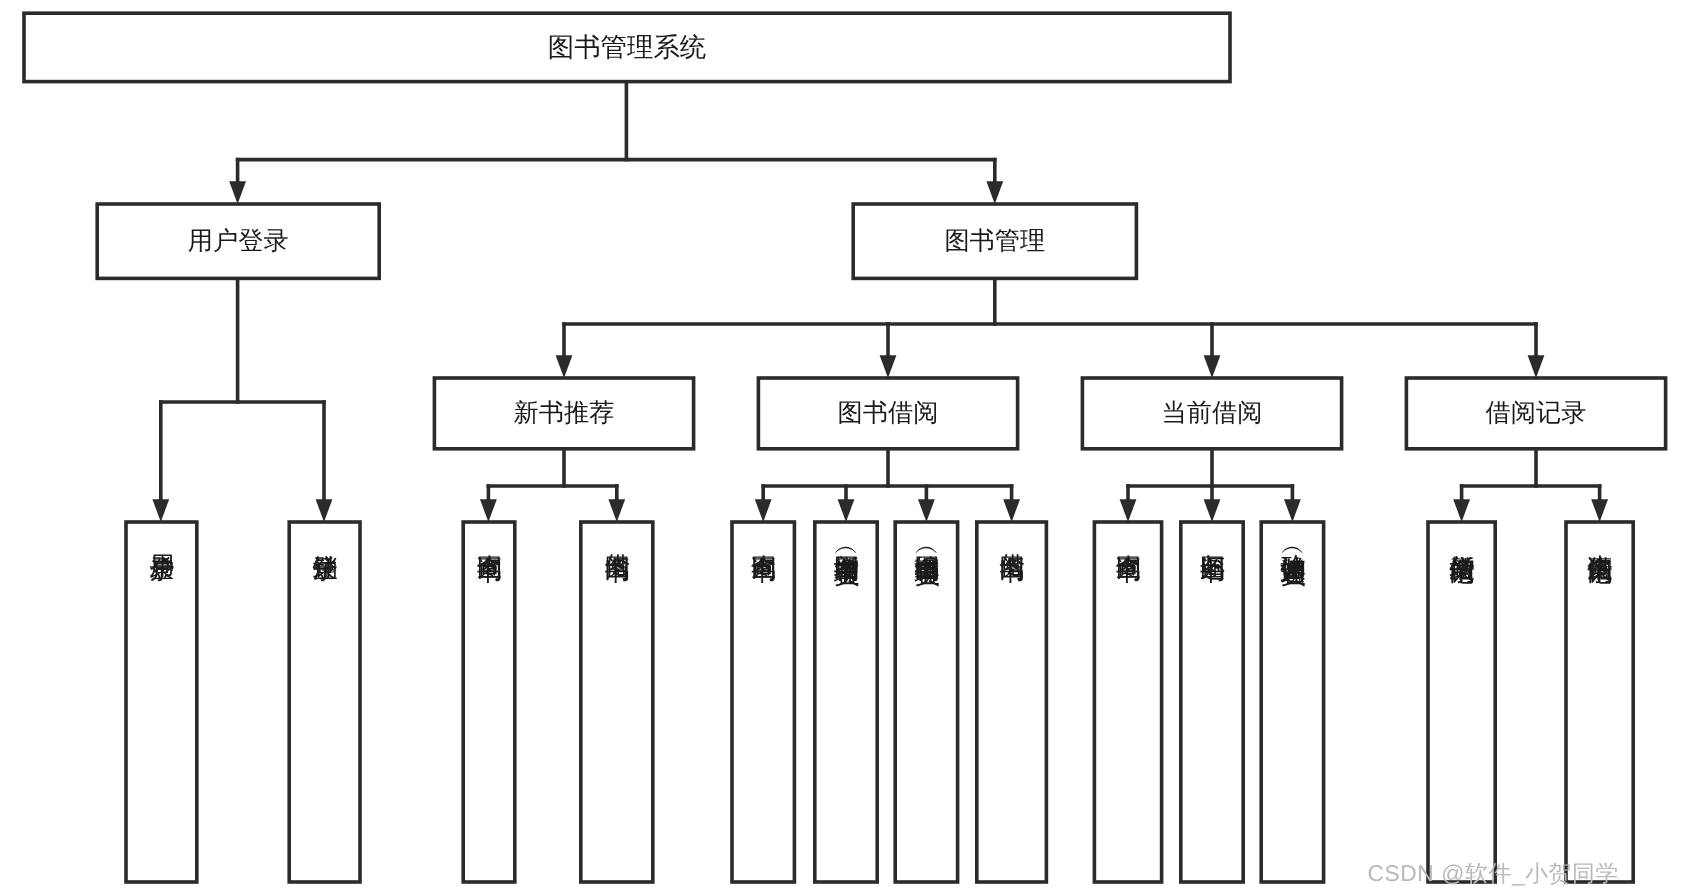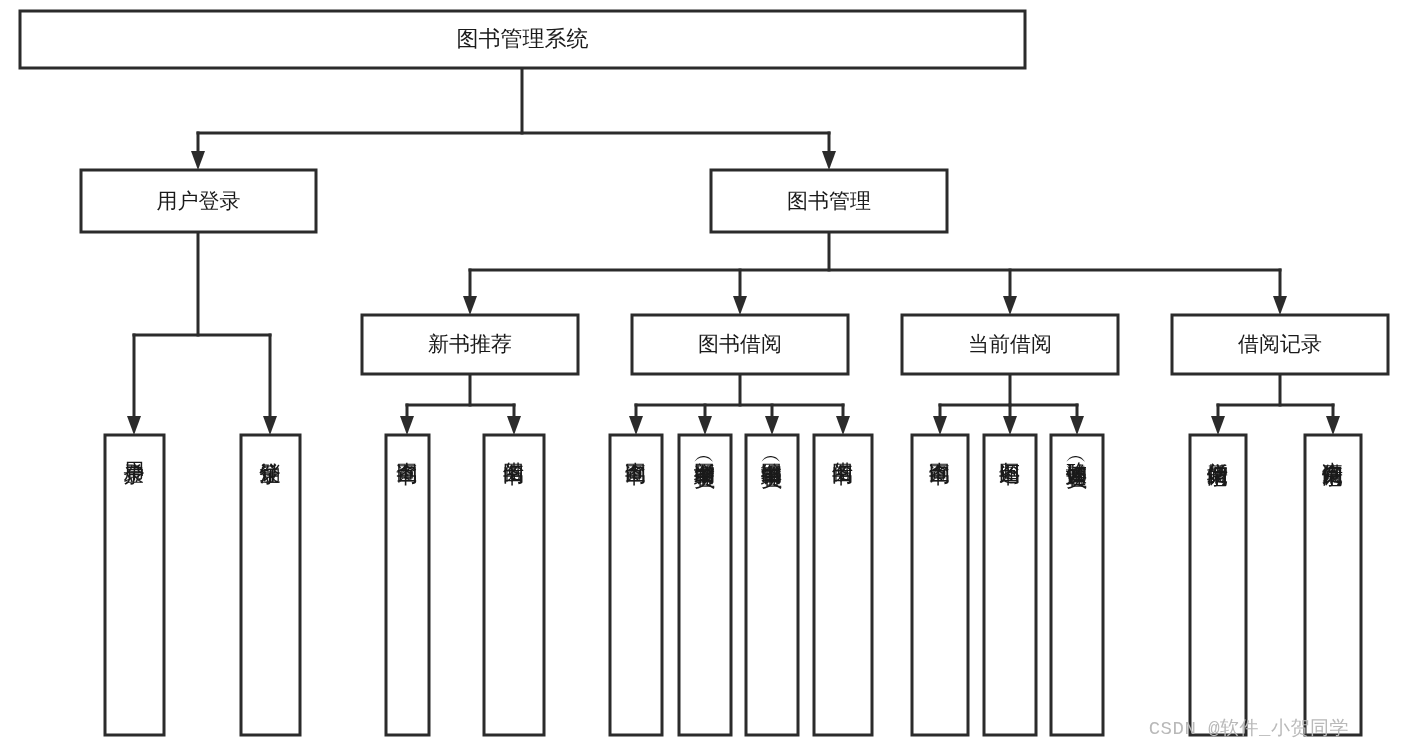--- a/index.html
+++ b/index.html
@@ -68,21 +68,21 @@
     color: #1a1a1a;
     writing-mode: vertical-rl;
     text-orientation: upright;
     white-space: nowrap;
     letter-spacing: 1px;
   }
   .watermark {
     position: absolute;
     right: 8px;
     bottom: 6px;
-    font-family: Liberation Mono, monospace;
+    font-family: Liberation Sans, sans-serif;
     font-size: 19px;
     color: #b9b9b9;
     letter-spacing: 0.5px;
     white-space: nowrap;
     user-select: none;
   }
 </style>
 </head>
 <body>
 

